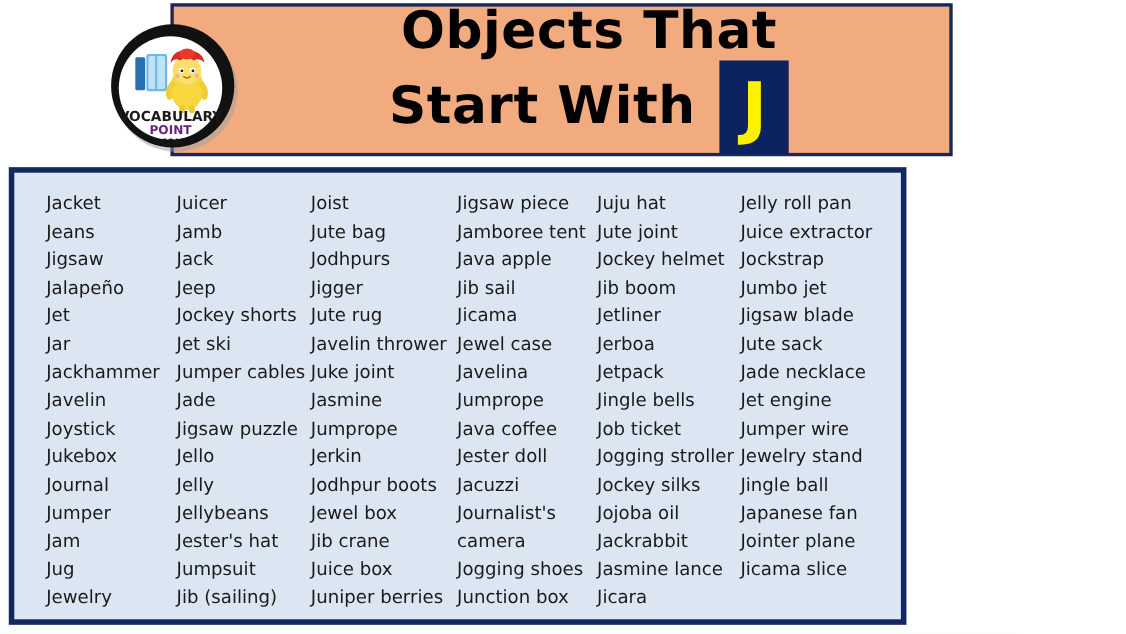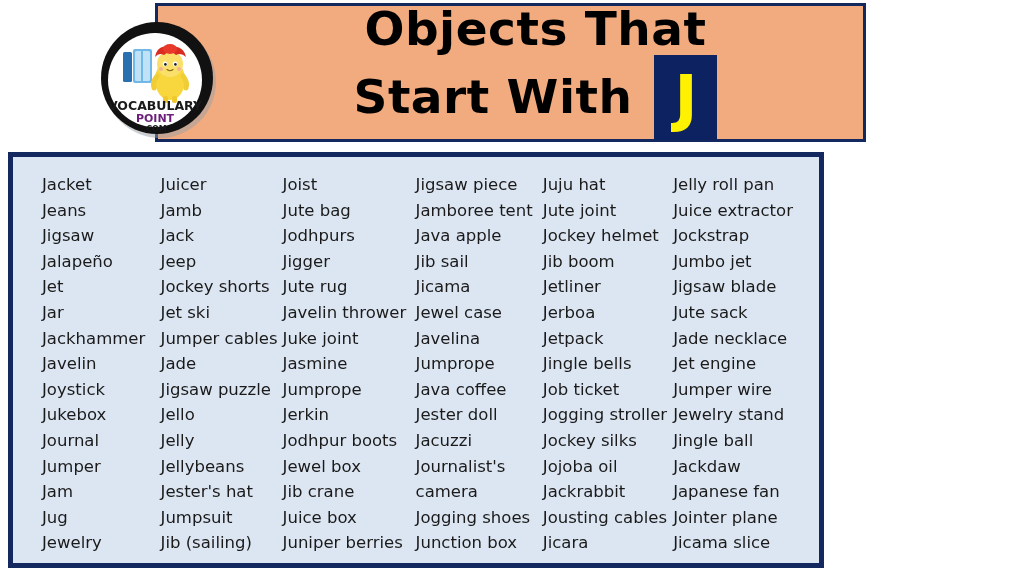--- a/index.html
+++ b/index.html
@@ -251,33 +251,32 @@
       <div class="word">Jib boom</div>
       <div class="word">Jetliner</div>
       <div class="word">Jerboa</div>
       <div class="word">Jetpack</div>
       <div class="word">Jingle bells</div>
       <div class="word">Job ticket</div>
       <div class="word">Jogging stroller</div>
       <div class="word">Jockey silks</div>
       <div class="word">Jojoba oil</div>
       <div class="word">Jackrabbit</div>
-      <div class="word">Jousting cables</div>
+      <div class="word">Jasmine lance</div>
       <div class="word">Jicara</div>
     </div>
   <div class="col col-5">
       <div class="word">Jelly roll pan</div>
       <div class="word">Juice extractor</div>
       <div class="word">Jockstrap</div>
       <div class="word">Jumbo jet</div>
       <div class="word">Jigsaw blade</div>
       <div class="word">Jute sack</div>
       <div class="word">Jade necklace</div>
       <div class="word">Jet engine</div>
       <div class="word">Jumper wire</div>
       <div class="word">Jewelry stand</div>
       <div class="word">Jingle ball</div>
-      <div class="word">Jackdaw</div>
       <div class="word">Japanese fan</div>
       <div class="word">Jointer plane</div>
       <div class="word">Jicama slice</div>
     </div>
 </div>
 
 </body></html>

